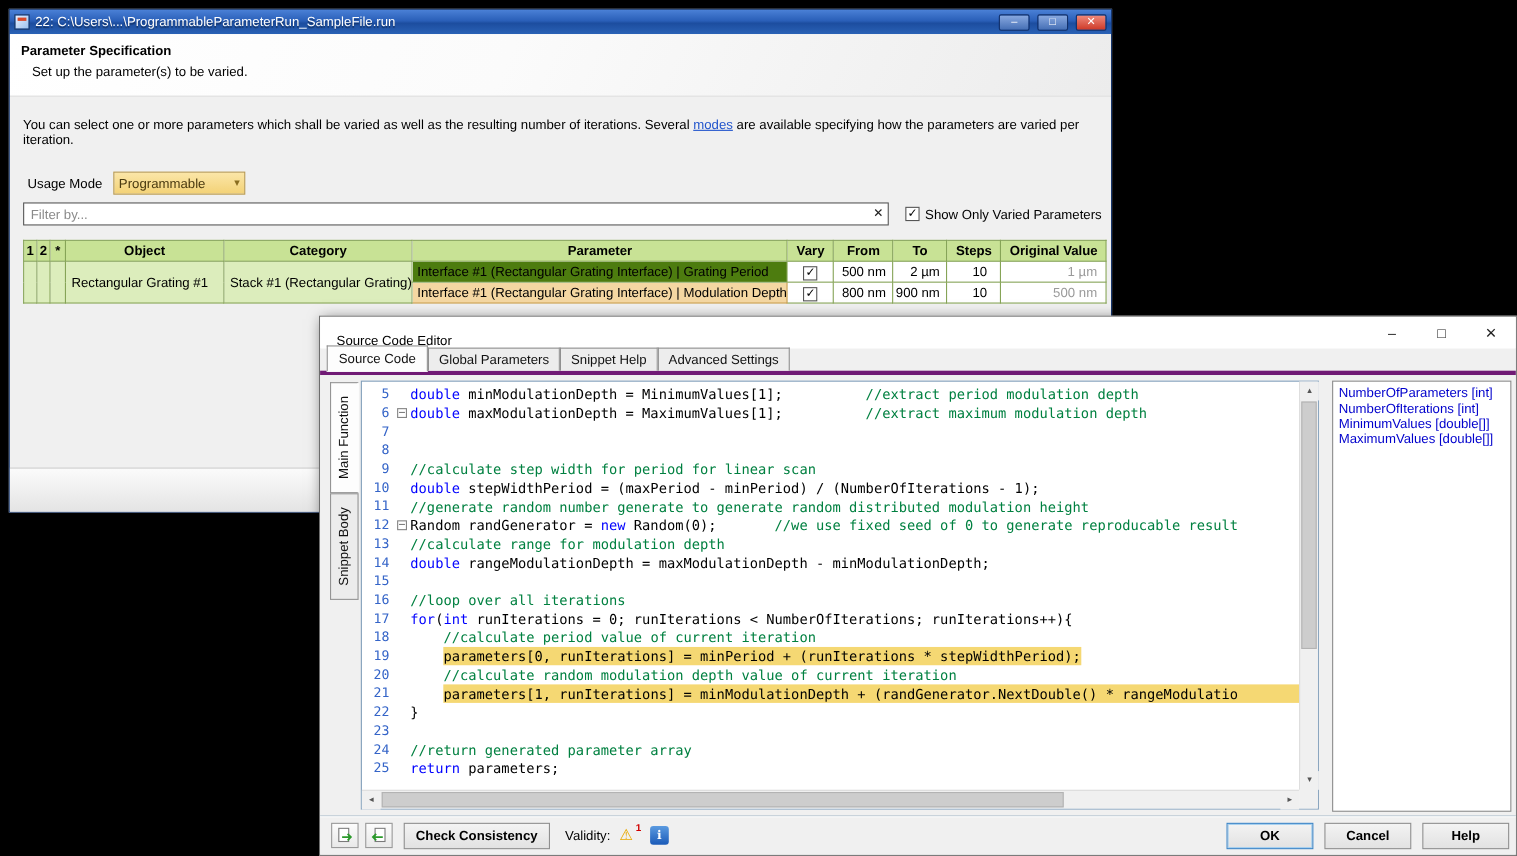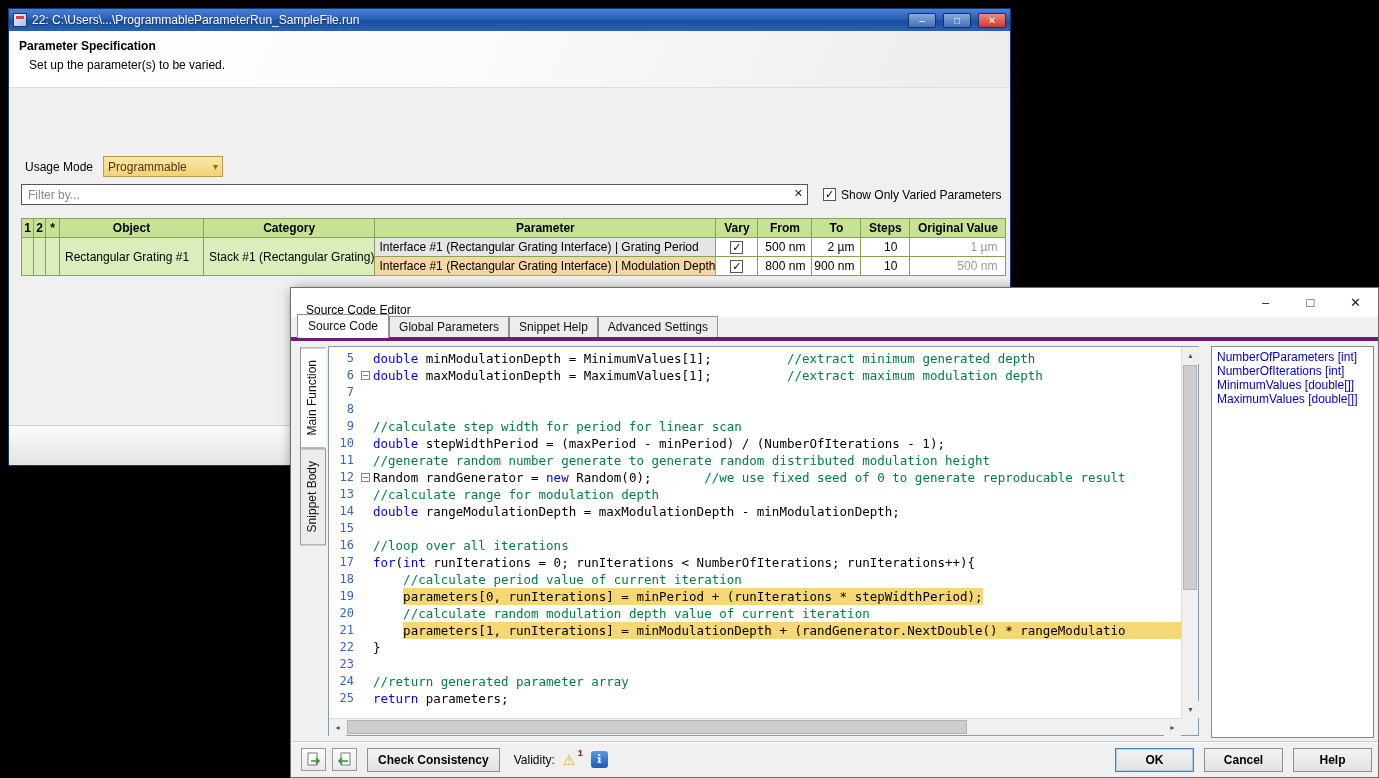--- a/index.html
+++ b/index.html
@@ -41,21 +41,21 @@
   .sov { display:flex; align-items:center; gap:5px; margin-left:15px; }
   .cb { width:13px; height:13px; background:#fff; border:1px solid #555; font-size:11px; line-height:11px;
         text-align:center; color:#000; display:inline-block; }
   
   .param-table { position:absolute; left:12px; top:130px; border-collapse:collapse; table-layout:fixed; background:#fff; }
   .param-table th, .param-table td { border:1px solid #86a457; height:19px; font-size:12px; overflow:hidden; white-space:nowrap; }
   .param-table th { background:#c8e295; font-weight:bold; text-align:center; }
   .cell-green { background:#dcedbc; }
   .obj-cell, .cat-cell { background:#dcedbc; padding-left:5px; text-align:left; }
   .par-cell { padding-left:4px; text-align:left; }
-  .par-row1 { background:#e5e5e5;margin-left:12px; }
+  .par-row1 { background:#4d7c0f;margin-left:12px; }
   .par-row2 { background:#f4d7a2; border:1px solid #c79d4e !important; }
   .vary-cell { background:#fff; text-align:center; }
   .num-cell { background:#fff; text-align:right; padding-right:6px; }
   .steps-cell { padding-right:12px; }
   .orig-cell { background:#fff; text-align:right; padding-right:8px; color:#9a9a9a; }
   .pw-bottom { position:absolute; left:0; right:0; bottom:0; height:40px;
                background:linear-gradient(180deg,#fbfbfb,#e4e4e4); border-top:1px solid #d0d0d0; }
 
   
   .editor-window { position:absolute; left:290px; top:287px; width:1089px; height:491px;
@@ -130,20 +130,21 @@
       <span class="pw-title">22: C:\Users\...\ProgrammableParameterRun_SampleFile.run</span>
       <span class="pw-btn">–</span>
       <span class="pw-btn">□</span>
       <span class="pw-btn close">✕</span>
     </div>
     <div class="pw-header">
       <div class="h-title">Parameter Specification</div>
       <div class="h-sub">Set up the parameter(s) to be varied.</div>
     </div>
     <div class="pw-body">
+      <div class="pw-desc"><span>You can select one or more parameters which shall be varied as well as the resulting number of iterations. Several </span><a>modes</a><span> are available specifying how the parameters are varied per iteration.</span></div>
 
       <div class="usage-row">
         <span>Usage Mode</span>
         <div class="combo">
           <span class="cv">Programmable</span>
           <span class="arrow">▾</span>
         </div>
       </div>
 
       <div class="filter-row">
@@ -237,21 +238,21 @@
       </div>
 
       <div class="code-box">
         <div class="code-lines">
             <div class="code-row">
               <span class="ln">5</span>
               <span class="fold-col"></span>
               <span class="ct">
                 <span class="seg-k">double</span>
                 <span class="seg-p"> minModulationDepth = MinimumValues[1];          </span>
-                <span class="seg-c">//extract minimum generated depth</span>
+                <span class="seg-c">//extract period modulation depth</span>
               </span>
             </div>
             <div class="code-row">
               <span class="ln">6</span>
               <span class="fold-col">
                 <span class="fold-box">–</span>
               </span>
               <span class="ct">
                 <span class="seg-k">double</span>
                 <span class="seg-p"> maxModulationDepth = MaximumValues[1];          </span>

